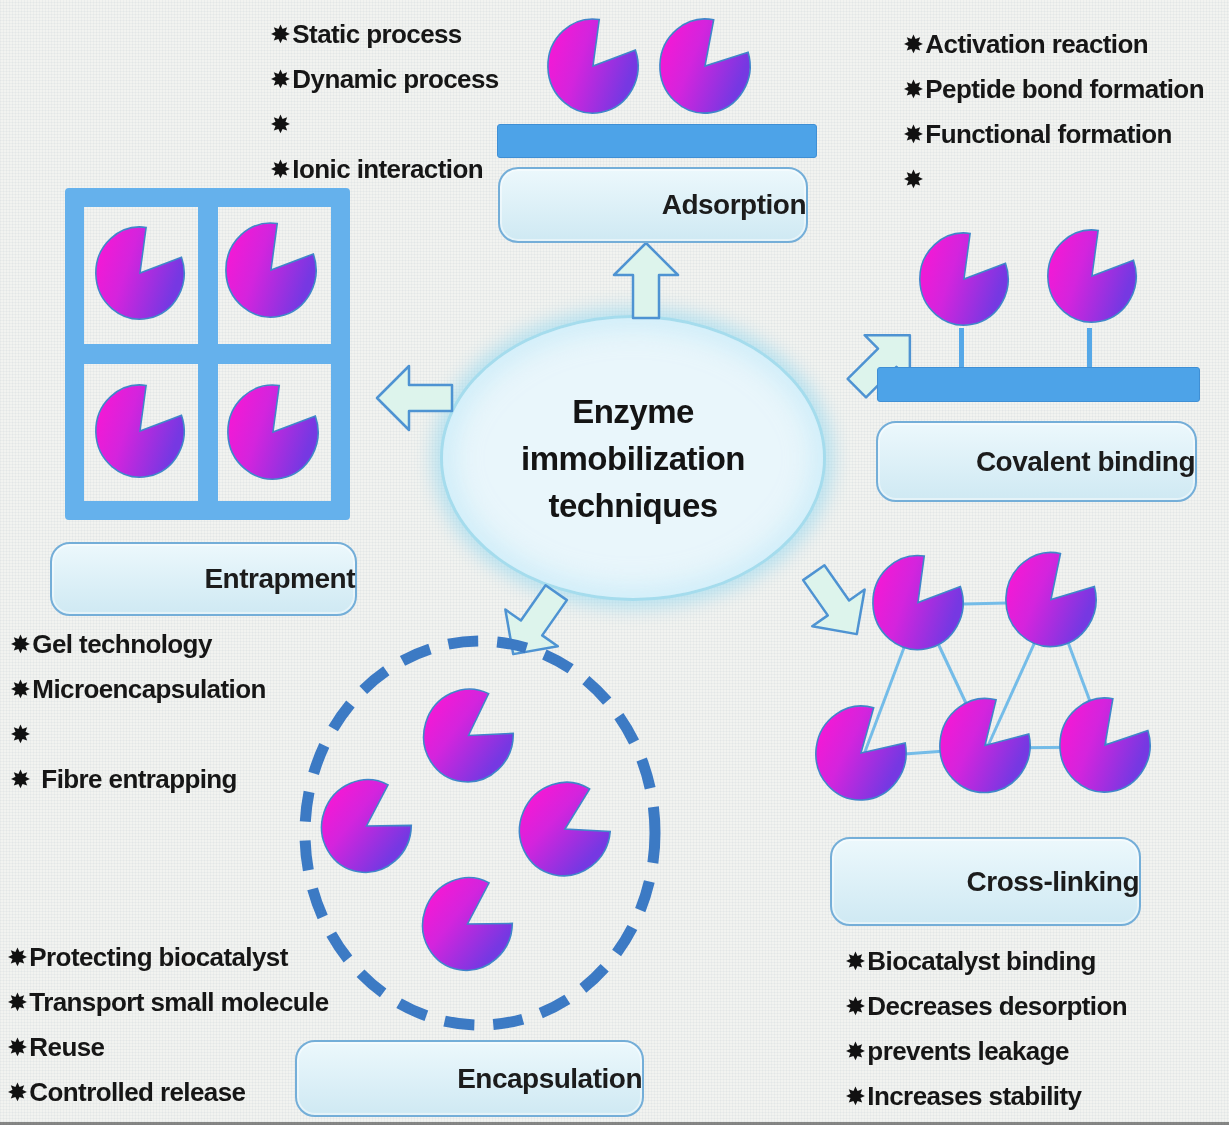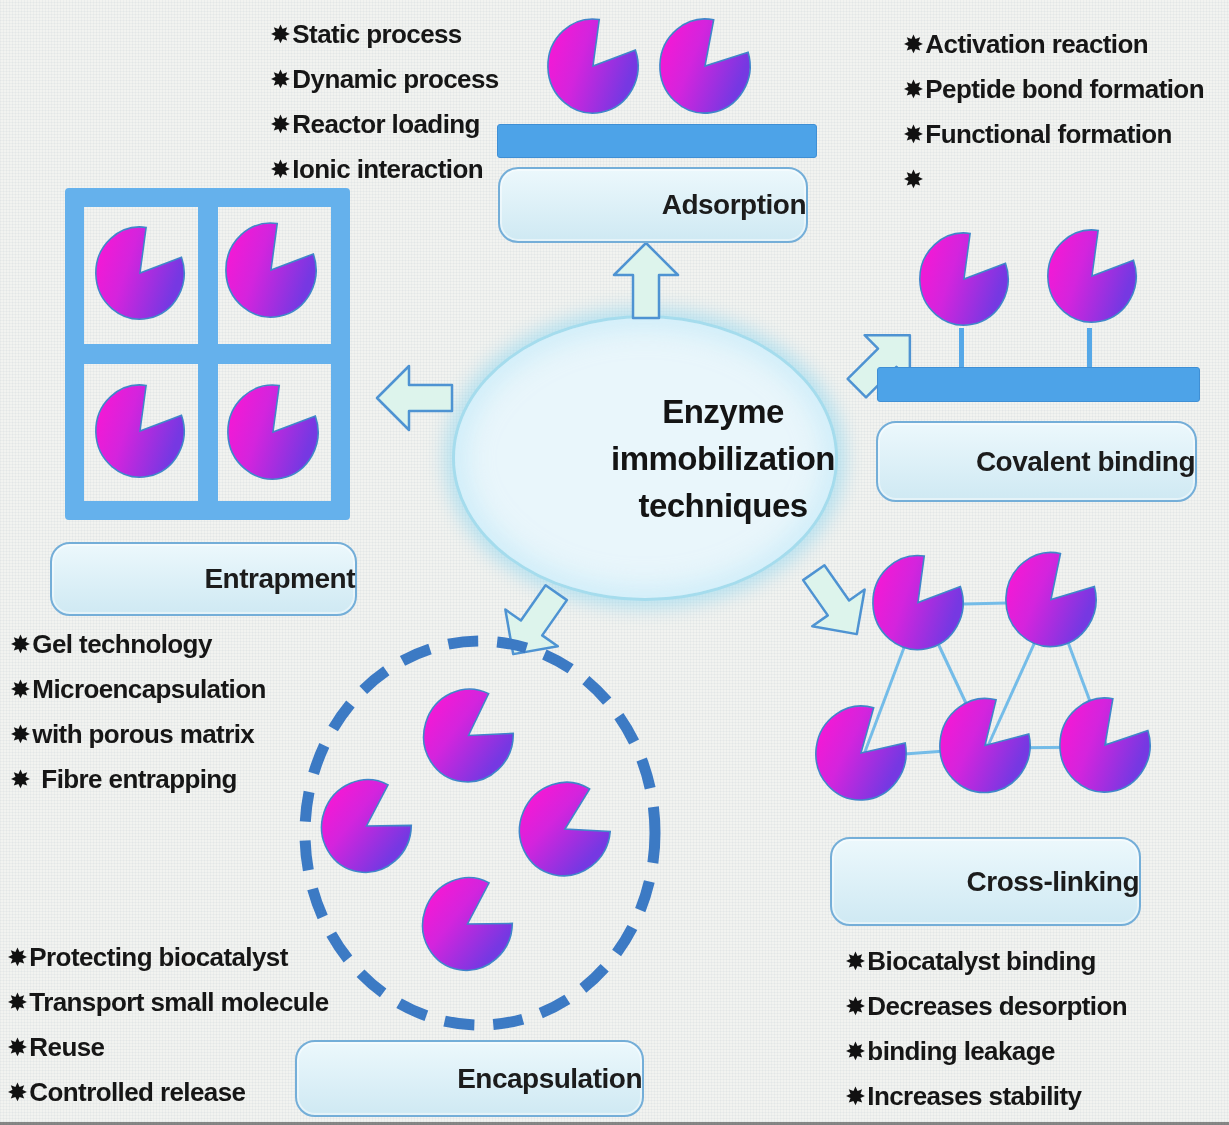--- a/index.html
+++ b/index.html
@@ -26,26 +26,26 @@
   
   .pill{
     position:absolute;display:flex;align-items:center;justify-content:flex-end;
     background:linear-gradient(180deg,#ecf8fc 0%,#cfe9f3 100%);
     border:2px solid #74aed8;border-radius:20px;
     box-shadow:inset 0 0 0 2px rgba(255,255,255,0.45);
     font-size:28px;font-weight:bold;color:#1c1c1c;letter-spacing:-0.5px;
   }
   
   .oval{
-    position:absolute;left:452px;top:315px;width:380px;height:280px;
+    position:absolute;left:440px;top:315px;width:380px;height:280px;
     border-radius:50%;
     background:#e9f6fb;
     border:3px solid #a5dced;
     box-shadow:0 0 18px 8px rgba(150,216,240,0.6), inset 0 0 25px 12px rgba(190,232,248,0.55);
-    display:flex;align-items:center;justify-content:flex-end;
+    display:flex;align-items:center;justify-content:center;
   }
   .oval .title{
     font-size:33px;font-weight:bold;color:#141414;text-align:center;
     line-height:47px;white-space:pre-line;letter-spacing:-0.5px;
   }
   
   .bar{position:absolute;background:#4da3e8;border:1px solid #3f8fd4;border-radius:3px;}
   .stalk{position:absolute;width:5px;background:#55a8e8;}
   
   .grid{
@@ -101,21 +101,20 @@
     <li>
         <span class="bullet">✸</span>
         <span class="txt">Static process</span>
       </li>
     <li>
         <span class="bullet">✸</span>
         <span class="txt">Dynamic process</span>
       </li>
     <li>
         <span class="bullet">✸</span>
-        <span class="txt">Reactor loading</span>
       </li>
     <li>
         <span class="bullet">✸</span>
         <span class="txt">Ionic interaction</span>
       </li>
   </ul>
   <svg class="enzyme" style="left:544px;top:6px;width:98px;height:120px" viewBox="0 0 100 108">
       <use href="#enzPath"></use>
     </svg>
   <svg class="enzyme" style="left:656px;top:8px;width:98px;height:116px;transform:rotate(3deg)" viewBox="0 0 100 108">
@@ -179,21 +178,20 @@
     <li>
         <span class="bullet">✸</span>
         <span class="txt">Gel technology</span>
       </li>
     <li>
         <span class="bullet">✸</span>
         <span class="txt">Microencapsulation</span>
       </li>
     <li>
         <span class="bullet">✸</span>
-        <span class="txt">with porous matrix</span>
       </li>
     <li>
         <span class="bullet">✸</span>
         <span class="txt">Fibre entrapping</span>
       </li>
   </ul>
 
   <svg class="abs" style="left:296px;top:632px;width:368px;height:402px" viewBox="0 0 368 402">
     <ellipse cx="184" cy="201" rx="175" ry="192" fill="none" stroke="#3c7ac4" stroke-width="11" stroke-dasharray="30 19"></ellipse>
   </svg>
@@ -264,21 +262,21 @@
     <li>
         <span class="bullet">✸</span>
         <span class="txt">Biocatalyst binding</span>
       </li>
     <li>
         <span class="bullet">✸</span>
         <span class="txt">Decreases desorption</span>
       </li>
     <li>
         <span class="bullet">✸</span>
-        <span class="txt">binding leakage</span>
+        <span class="txt">prevents leakage</span>
       </li>
     <li>
         <span class="bullet">✸</span>
         <span class="txt">Increases stability</span>
       </li>
   </ul>
 
   <div class="edge-bottom"></div>
 </div>
 

